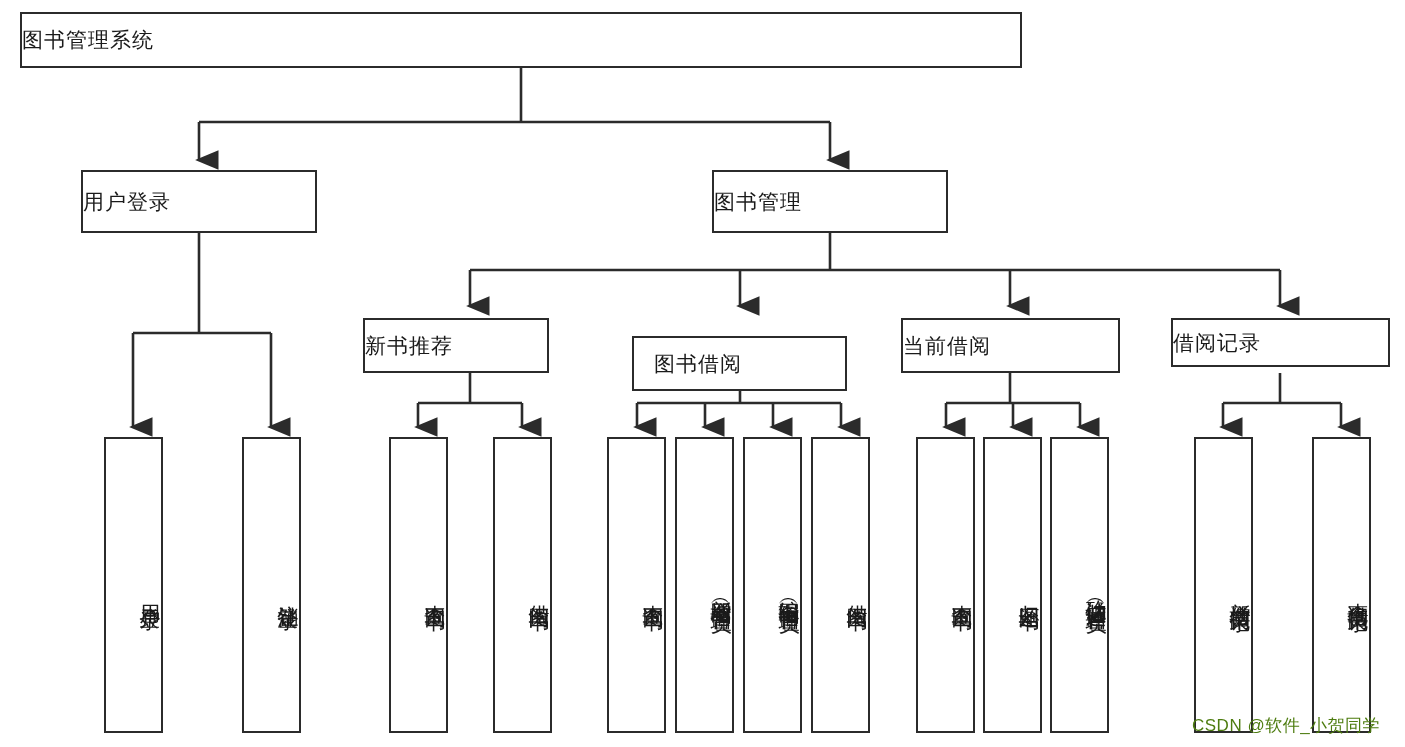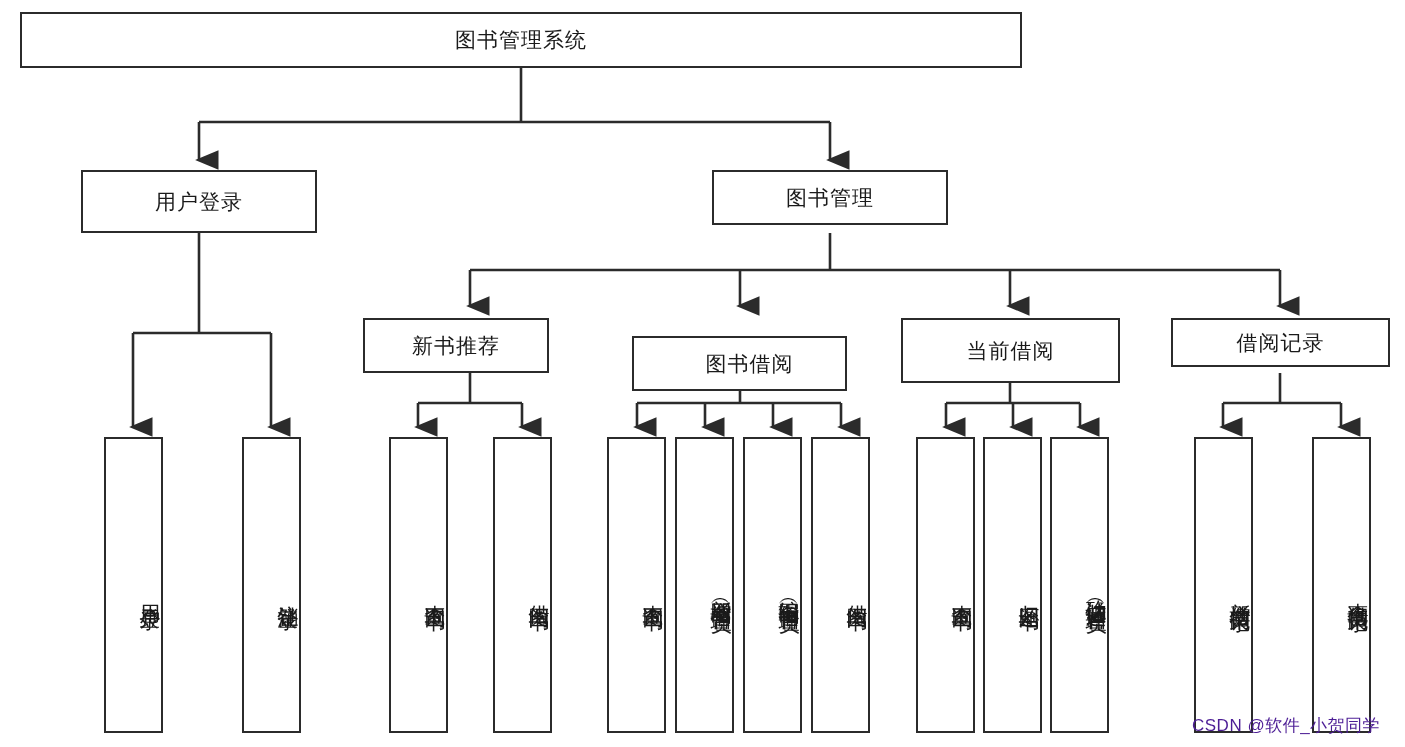--- a/index.html
+++ b/index.html
@@ -25,21 +25,21 @@
     height: 747px;
     pointer-events: none;
   }
   .node {
     position: absolute;
     box-sizing: border-box;
     border: 2px solid #2b2b2b;
     background: #ffffff;
     display: flex;
     align-items: center;
-    justify-content: center;
+    justify-content: flex-start;
     color: #1a1a1a;
   }
   .node.horiz {
     font-size: 21px;
     letter-spacing: 1px;
   }
   .node.vert {
     writing-mode: vertical-rl;
     text-orientation: upright;
     font-size: 21px;
@@ -50,21 +50,21 @@
     line-height: 1.0;
   }
   .node.vert .vlabel {
     writing-mode: vertical-rl;
     text-orientation: upright;
     display: block;
   }
   .watermark {
     position: absolute;
     font-size: 17px;
-    color: #4c1d95;
+    color: #4d7c0f;
     white-space: nowrap;
     letter-spacing: 0.5px;
     text-align: center;
   }
 </style>
 </head>
 <body>
 
 <div id="canvas">
 
@@ -118,31 +118,31 @@
     </g>
   </svg>
 
   <div class="node horiz" style="left:20px; top:12px; width:1002px; height:56px;">
     <span>图书管理系统</span>
   </div>
 
   <div class="node horiz" style="left:81px; top:170px; width:236px; height:63px;">
     <span>用户登录</span>
   </div>
-  <div class="node horiz" style="left:712px; top:170px; width:236px; height:55px;">
+  <div class="node horiz" style="left:712px; top:170px; width:236px; height:63px;">
     <span>图书管理</span>
   </div>
 
   <div class="node horiz" style="left:363px; top:318px; width:186px; height:55px;">
     <span>新书推荐</span>
   </div>
   <div class="node horiz" style="left:632px; top:336px; width:215px; height:55px;padding-left:20px;">
     <span>图书借阅</span>
   </div>
-  <div class="node horiz" style="left:901px; top:318px; width:219px; height:65px;">
+  <div class="node horiz" style="left:901px; top:318px; width:219px; height:55px;">
     <span>当前借阅</span>
   </div>
   <div class="node horiz" style="left:1171px; top:318px; width:219px; height:49px;">
     <span>借阅记录</span>
   </div>
 
   <div class="node vert" style="left:104px; top:437px; width:59px; height:296px;">
     <span class="vlabel">用户登录</span>
   </div>
   <div class="node vert" style="left:242px; top:437px; width:59px; height:296px;">

